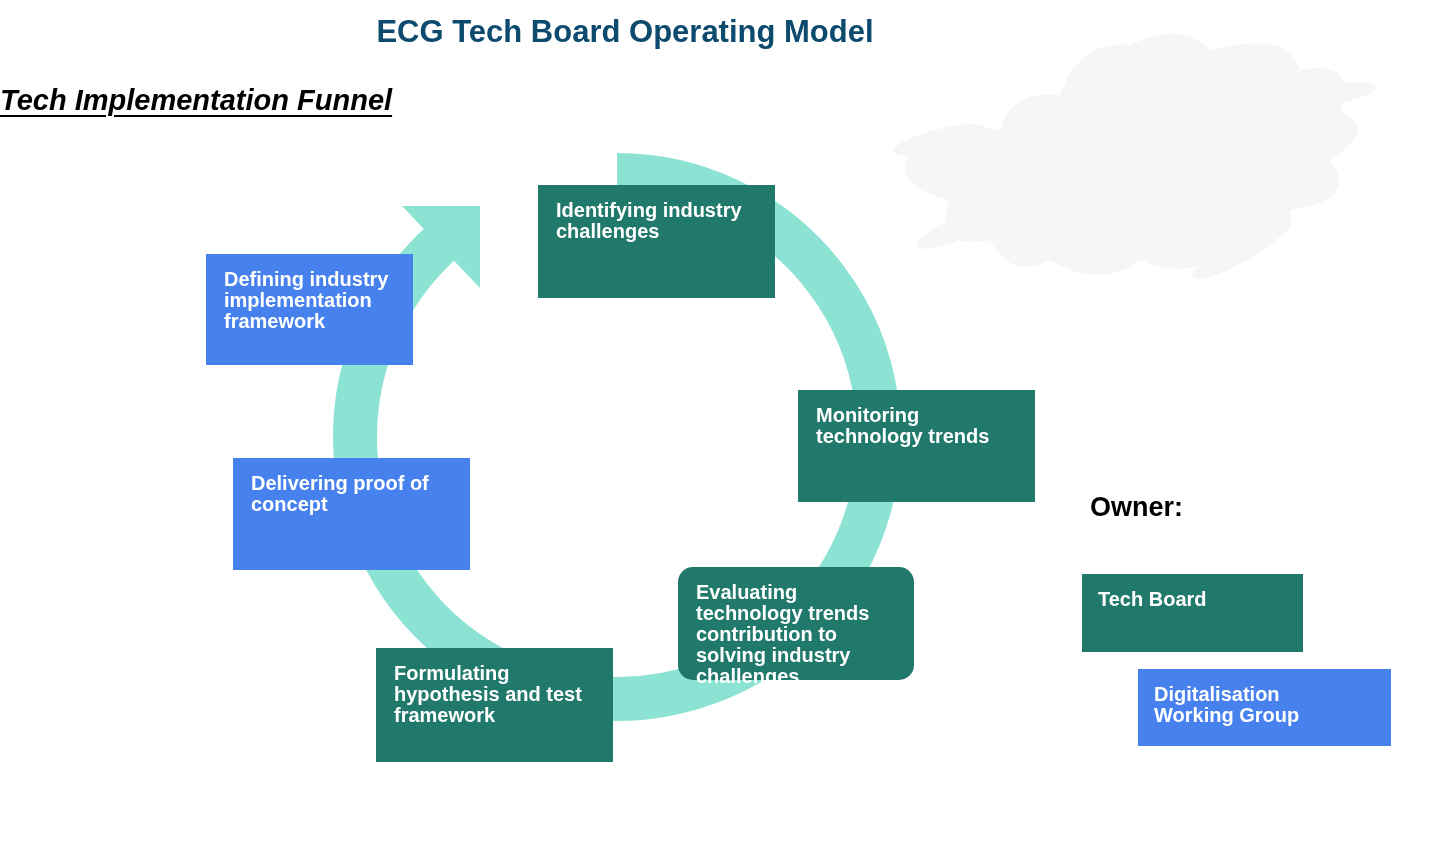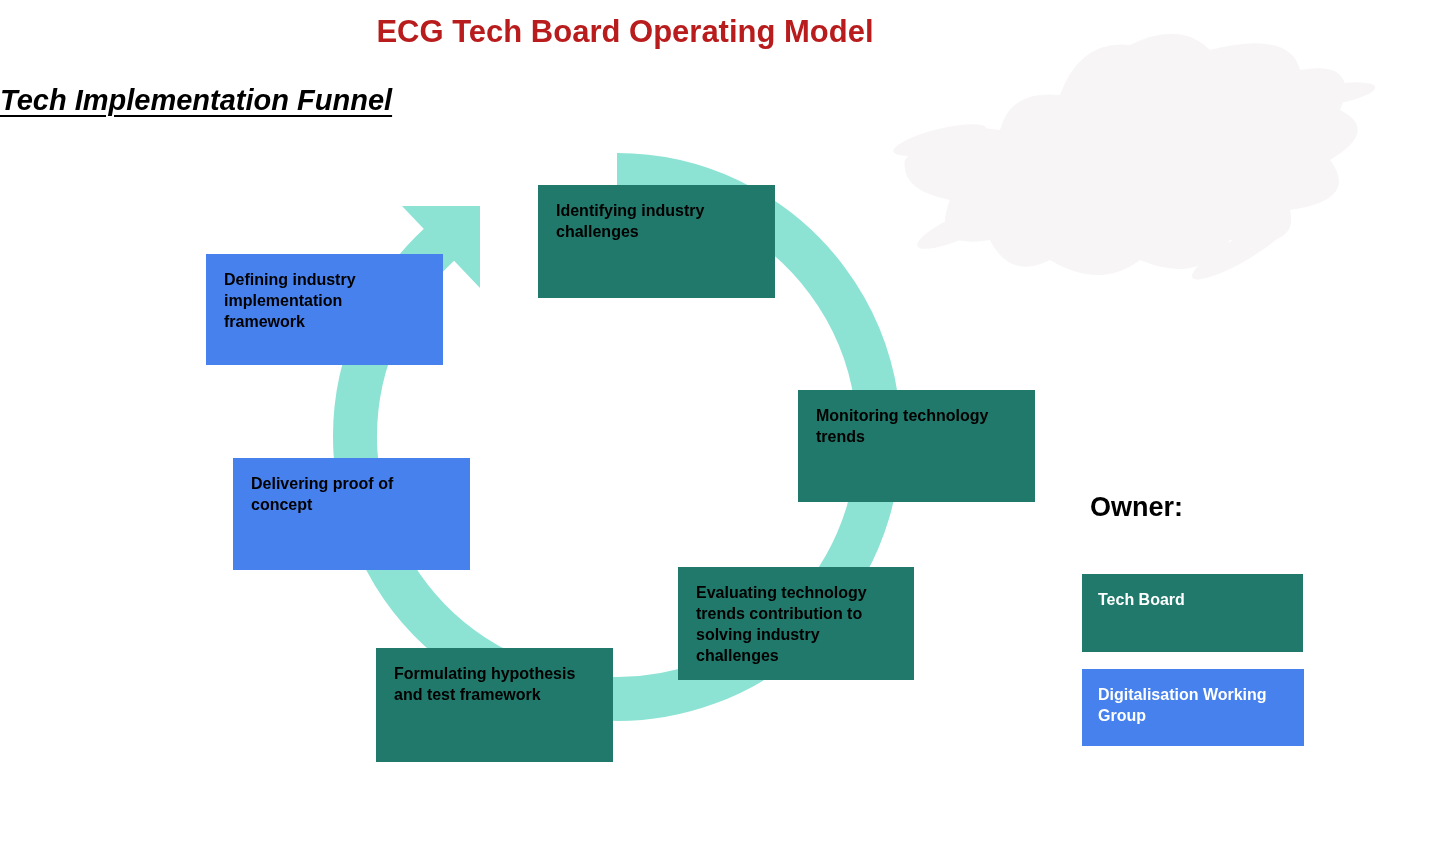--- a/index.html
+++ b/index.html
@@ -3,51 +3,51 @@
 <meta charset="utf-8">
 <style>
   html,body{margin:0;padding:0;background:#fff;}
   .stage{
     position:relative;width:1439px;height:845px;background:#ffffff;overflow:hidden;
     font-family:"Liberation Sans","DejaVu Sans",sans-serif;
   }
   .layer{position:absolute;top:0;left:0;z-index:1;}
   .title{
     position:absolute;top:14px;left:0;width:1250px;text-align:center;z-index:3;
-    font-size:31px;font-weight:bold;color:#b91c1c;
+    font-size:31px;font-weight:bold;color:#0c4a6e;
   }
   .subtitle{
     position:absolute;top:84px;left:0;width:1220px;z-index:3;
     font-size:29px;font-weight:bold;font-style:italic;color:#000;
     text-decoration:underline;text-underline-offset:5px;text-decoration-thickness:2px;
   }
   .step{
     position:absolute;z-index:2;box-sizing:border-box;
     padding:15px 22px 15px 18px;
-    color:#000000;font-size:16px;font-weight:bold;line-height:21px;
+    color:#ffffff;font-size:20px;font-weight:bold;line-height:21px;
   }
   .teal{background:#21796b;}
   .blue{background:#4681ee;}
   .s-identifying{left:538px;top:185px;width:237px;height:113px;}
   .s-monitoring {left:762px;top:390px;width:237px;height:112px;margin-left:36px;}
-  .s-evaluating {left:678px;top:567px;width:236px;height:113px;}
+  .s-evaluating {left:678px;top:567px;width:236px;height:113px;border-radius:15px;}
   .s-formulating{left:376px;top:648px;width:237px;height:114px;}
   .s-delivering {left:233px;top:458px;width:237px;height:112px;}
-  .s-defining   {left:206px;top:254px;width:237px;height:111px;}
+  .s-defining   {left:206px;top:254px;width:207px;height:111px;}
   .legend-heading{
     position:absolute;left:1090px;top:492px;z-index:3;
     font-size:27px;font-weight:bold;color:#000;
   }
   .legend-box{
     position:absolute;z-index:2;box-sizing:border-box;
     padding:15px 28px 15px 16px;
-    color:#ffffff;font-size:16px;font-weight:bold;line-height:21px;
+    color:#ffffff;font-size:20px;font-weight:bold;line-height:21px;
   }
   .l-tech {left:1082px;top:574px;width:221px;height:78px;}
-  .l-dwg  {left:1082px;top:669px;width:222px;height:77px;}
+  .l-dwg  {left:1138px;top:669px;width:253px;height:77px;}
 </style>
 </head>
 <body>
 
 <div class="stage">
 
   <svg class="layer" width="1439" height="845" viewBox="0 0 1439 845">
 
     <g fill="#f7f5f5">
       <path d="M 905 160 Q 930 120 1000 130 Q 1010 90 1060 95 Q 1080 40 1130 45

